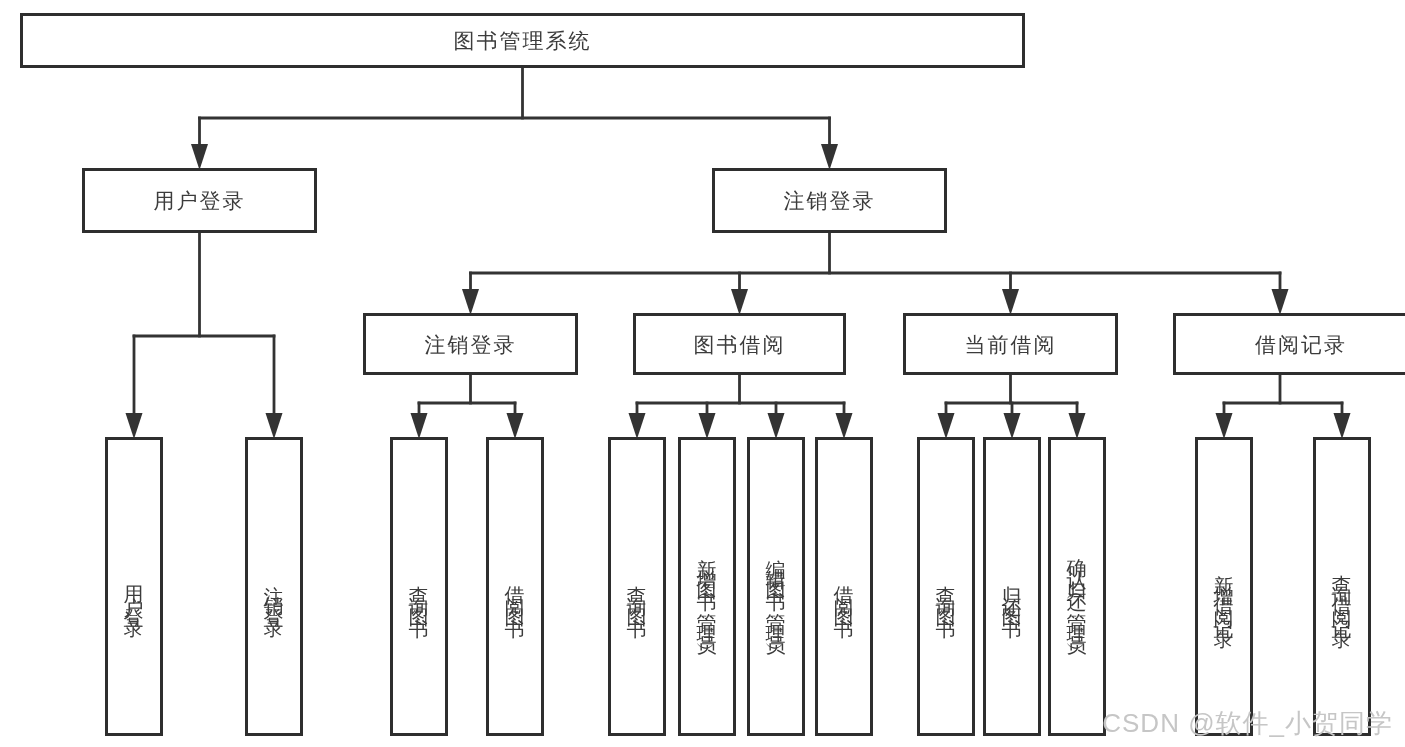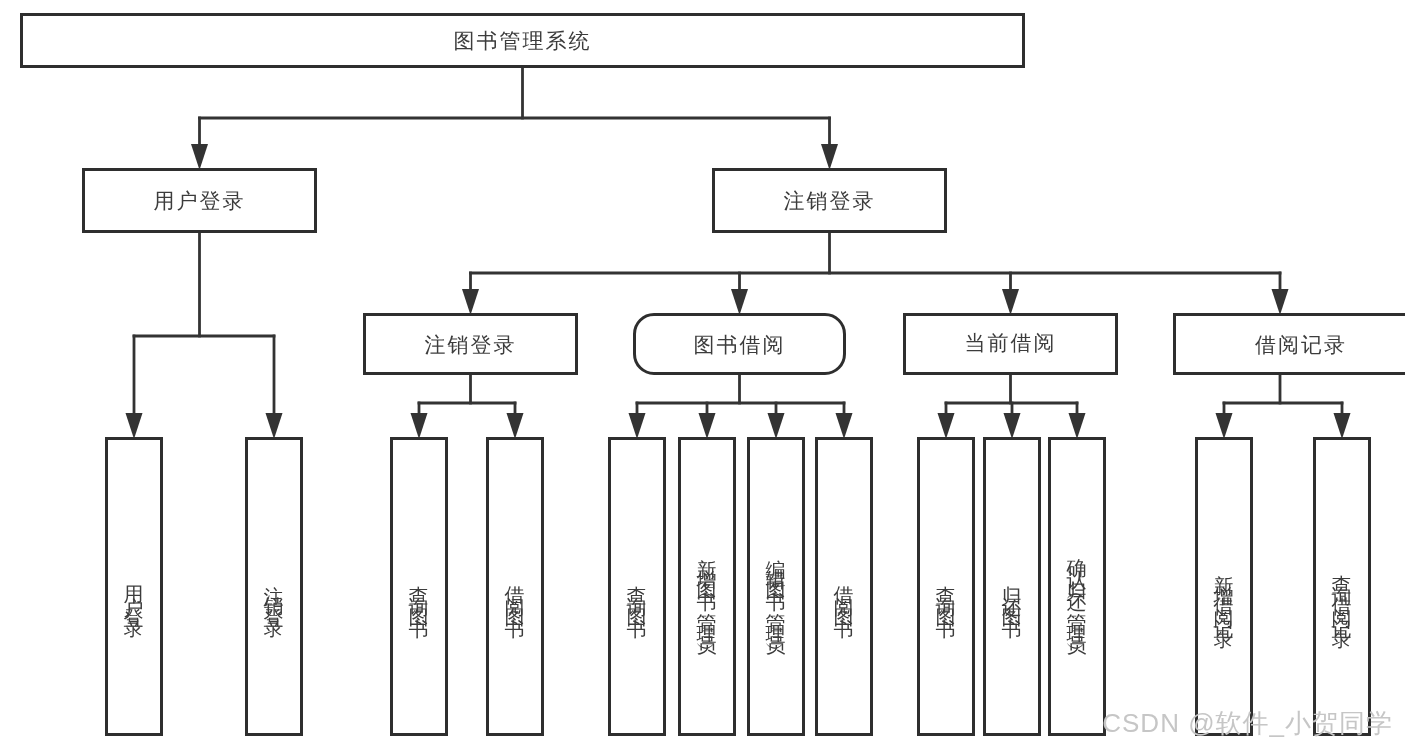--- a/index.html
+++ b/index.html
@@ -123,24 +123,24 @@
       </div>
       <div class="node" style="left: 82px; top: 168px; width: 235px; height: 65px;">
         <span>用户登录</span>
       </div>
       <div class="node" style="left: 712px; top: 168px; width: 235px; height: 65px;">
         <span>注销登录</span>
       </div>
       <div class="node" style="left: 363px; top: 313px; width: 215px; height: 62px;">
         <span>注销登录</span>
       </div>
-      <div class="node" style="left: 633px; top: 313px; width: 213px; height: 62px; border-radius: 21px;">
+      <div class="node" style="left: 633px; top: 313px; width: 213px; height: 62px;">
         <span>图书借阅</span>
       </div>
-      <div class="node" style="left: 903px; top: 313px; width: 215px; height: 62px; font-family: Liberation Mono, monospace;">
+      <div class="node" style="left: 903px; top: 313px; width: 215px; height: 62px;">
         <span>当前借阅</span>
       </div>
       <div class="node" style="left: 1173px; top: 313px; width: 256px; height: 62px; justify-content: center;">
         <span>借阅记录</span>
       </div>
       <div class="node vertical" style="left: 105px; top: 437px; width: 58px; height: 299px;">
         <span>用户登录</span>
       </div>
       <div class="node vertical" style="left: 245px; top: 437px; width: 58px; height: 299px;">
         <span>注销登录</span>

